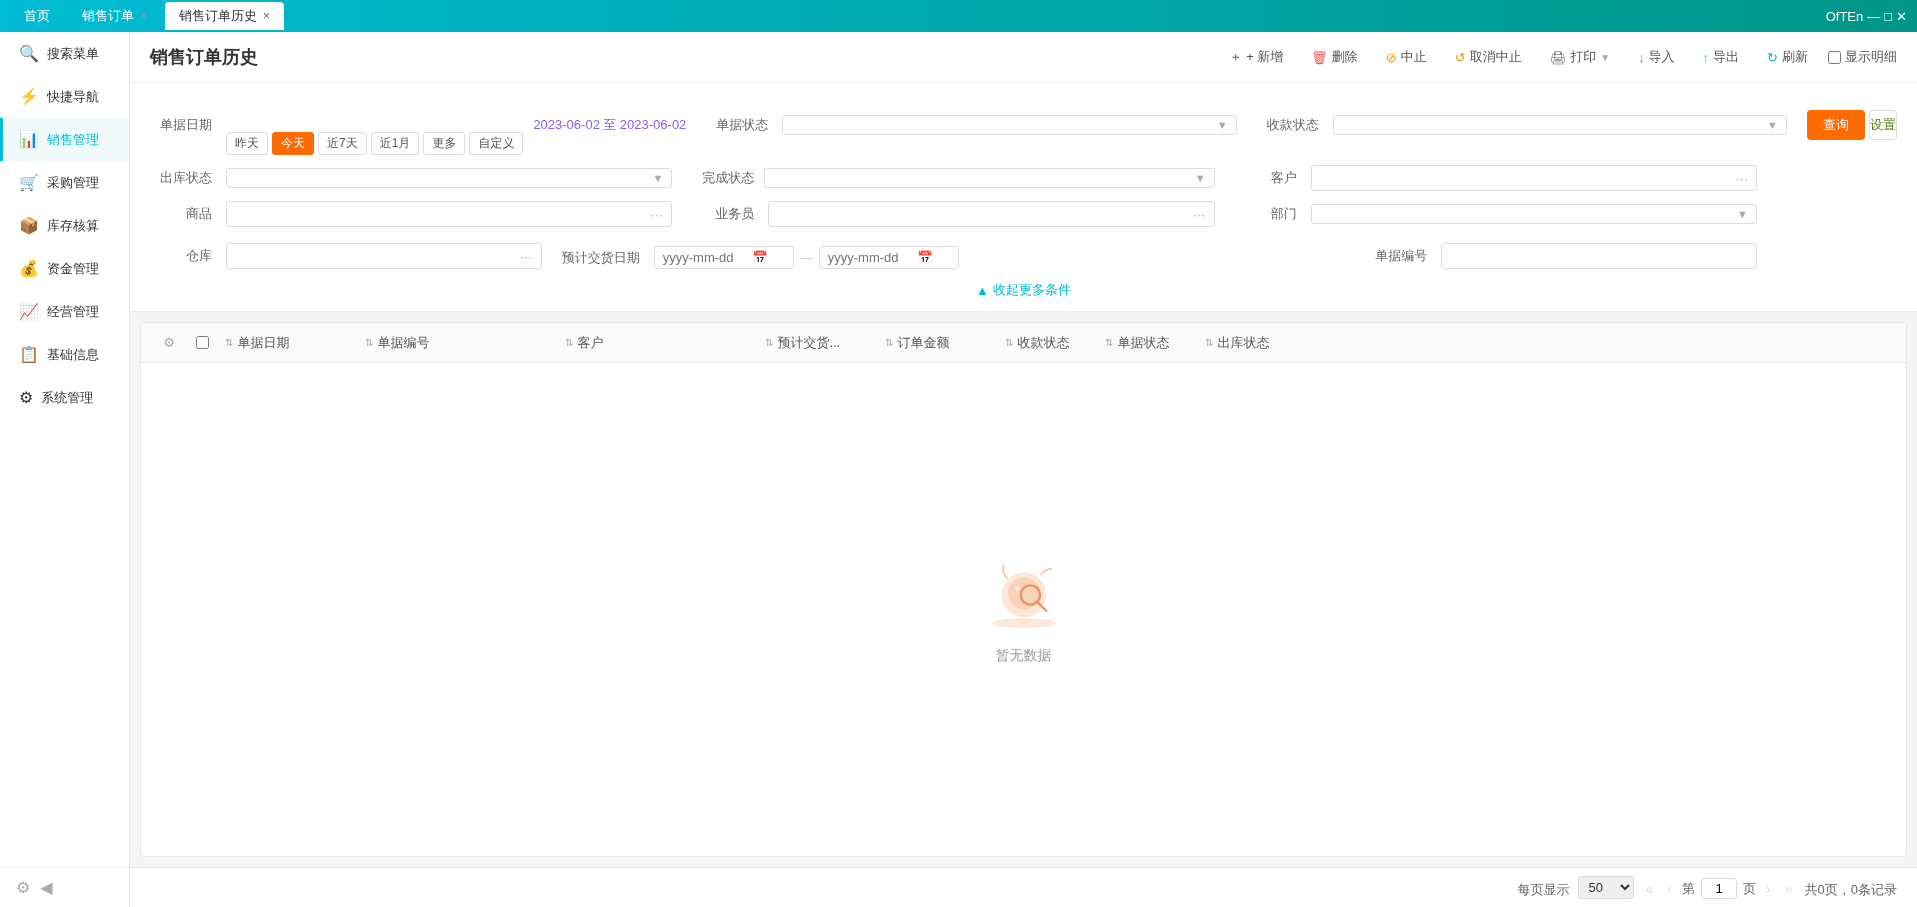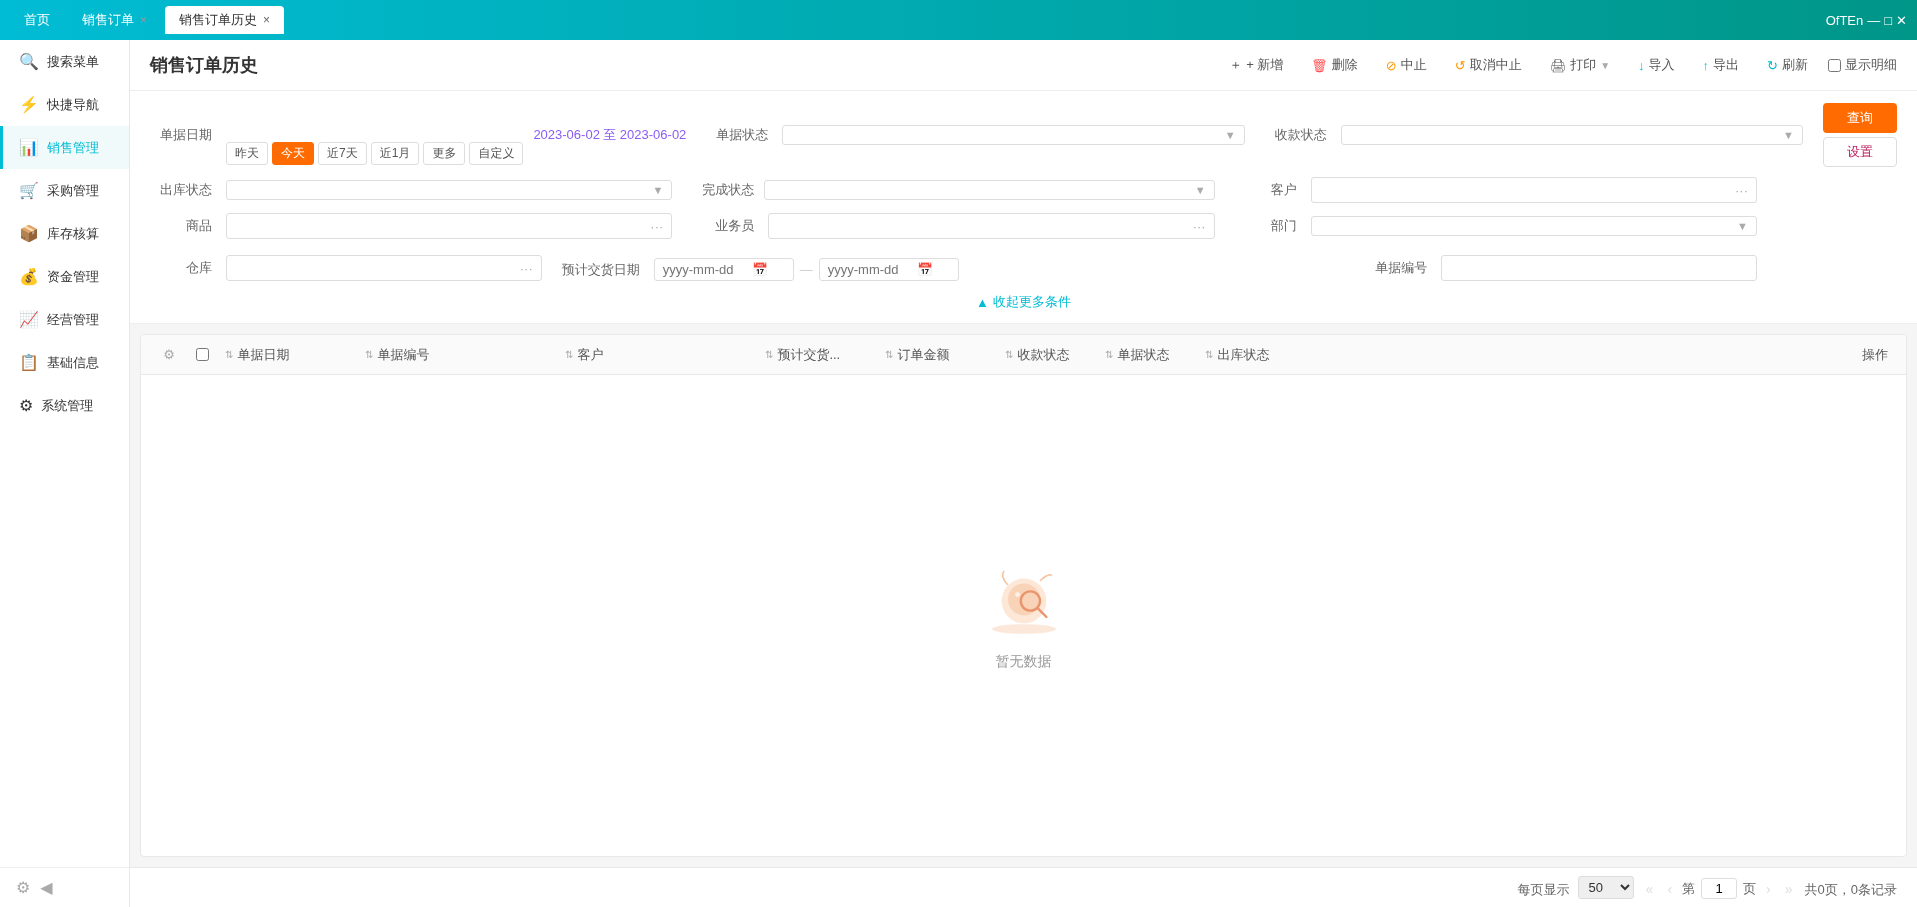--- a/index.html
+++ b/index.html
@@ -1,20 +1,20 @@
 <!DOCTYPE html>
 <html><head>
   <meta charset="utf-8">
   <style>
     * { box-sizing: border-box; margin: 0; padding: 0; font-family: 'Microsoft YaHei', Arial, sans-serif; font-size: 13px; }
     body { display: flex; flex-direction: column; height: 907px; width: 1917px; overflow: hidden; background: #f5f5f5; }
 
     
     .top-bar {
-      height: 40px;
+      height: 32px;
       background: linear-gradient(90deg, #00bcd4 0%, #009688 100%);
       display: flex;
       align-items: center;
       padding: 0 10px;
       gap: 4px;
       flex-shrink: 0;
     }
     .tab-item {
       height: 28px;
       padding: 0 14px;
@@ -125,23 +125,23 @@
       background: #ff6b00;
       color: #fff;
       border: none;
       padding: 6px 16px;
       border-radius: 4px;
       cursor: pointer;
       font-size: 13px;
     }
     .btn-secondary {
       background: #fff;
-      color: #be185d;
+      color: #4d7c0f;
       border: 1px solid #ddd;
-      padding: 5px 23px;
+      padding: 5px 0;
       border-radius: 4px;
       cursor: pointer;
       font-size: 13px;
     }
     .checkbox-label { display: flex; align-items: center; gap: 4px; color: #555; font-size: 13px; }
 
     
     .filter-area {
       background: #fff;
       padding: 12px 20px;
@@ -461,21 +461,21 @@
 
         <div style="display:flex; align-items:center; gap:6px; flex:1;">
           <span class="filter-label">收款状态</span>
           <div class="select-wrapper" style="flex:1;">
             <span class="select-placeholder"></span>
             <span style="color:#aaa;font-size:11px;">▼</span>
           </div>
 
         </div>
 
-        <div style="display:flex; flex-direction:column; gap:4px;">
+        <div style="display:flex; flex-direction:row; gap:4px;">
           <button class="btn-primary">查询</button>
           <button class="btn-secondary">设置</button>
         </div>
       </div>
 
       <div style="display:flex; align-items:center; gap:20px; margin-bottom:10px;">
         <div style="display:flex; align-items:center; gap:6px; flex:1;">
           <span class="filter-label">出库状态</span>
           <div class="select-wrapper" style="flex:1;">
             <span class="select-placeholder"></span>
@@ -589,23 +589,20 @@
           <span class="th-sort">⇅</span>
           <span>收款状态</span>
         </div>
         <div class="th-cell col-bill">
           <span class="th-sort">⇅</span>
           <span>单据状态</span>
         </div>
         <div class="th-cell col-stock">
           <span class="th-sort">⇅</span>
           <span>出库状态</span>
-        </div>
-        <div class="th-cell col-action">
-          <span>操作</span>
         </div>
       </div>
 
       <div class="empty-state">
         <svg class="empty-illustration" viewBox="0 0 120 100" xmlns="http://www.w3.org/2000/svg">
           <ellipse cx="60" cy="85" rx="40" ry="6" fill="#f5c5a3" opacity="0.4"></ellipse>
           <circle cx="60" cy="50" r="28" fill="#fde8d8"></circle>
           <circle cx="60" cy="48" r="20" fill="#f5c5a3" opacity="0.6"></circle>
           <circle cx="68" cy="50" r="12" fill="none" stroke="#e8956d" stroke-width="3"></circle>
           <line x1="77" y1="59" x2="88" y2="70" stroke="#e8956d" stroke-width="3" stroke-linecap="round"></line>

